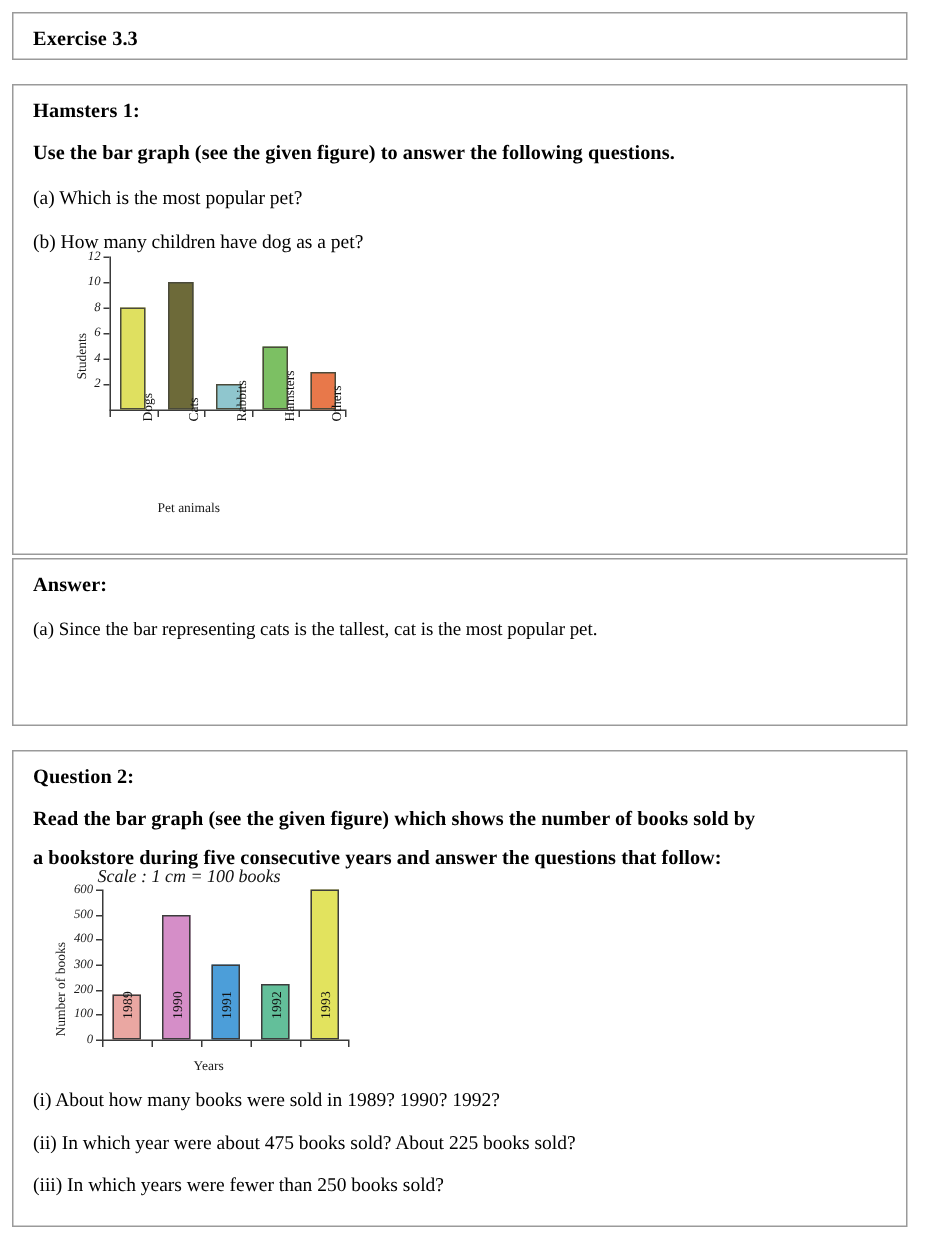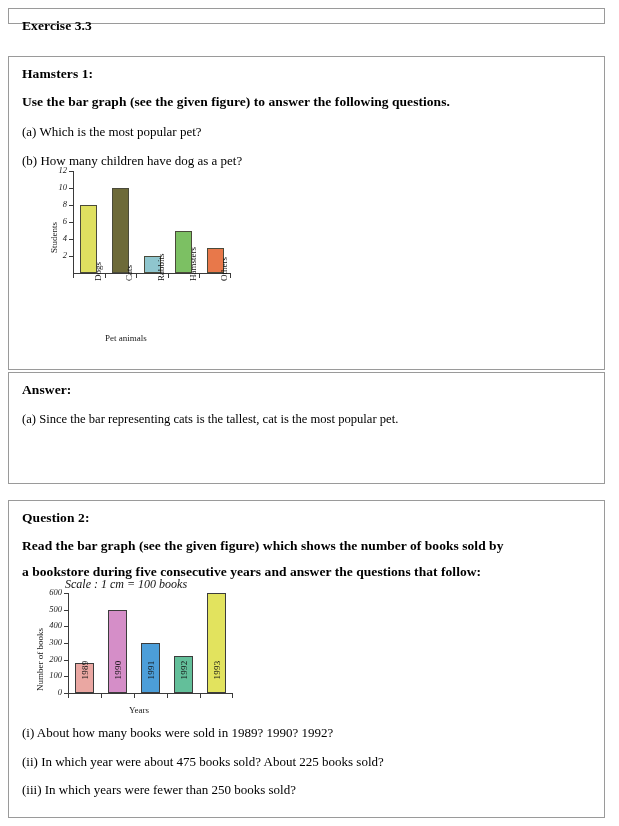--- a/index.html
+++ b/index.html
@@ -26,21 +26,21 @@
     position: absolute;
     left: 8px;
     width: 597px;
     box-sizing: border-box;
     border: 1px solid #9a9a9a;
     background: #ffffff;
   }
 
   .panel-exercise {
     top: 8px;
-    height: 16px;
+    height: 32px;
   }
 
   .panel-q1 {
     top: 56px;
     height: 314px;
   }
 
   .panel-a1 {
     top: 372px;
     height: 112px;

